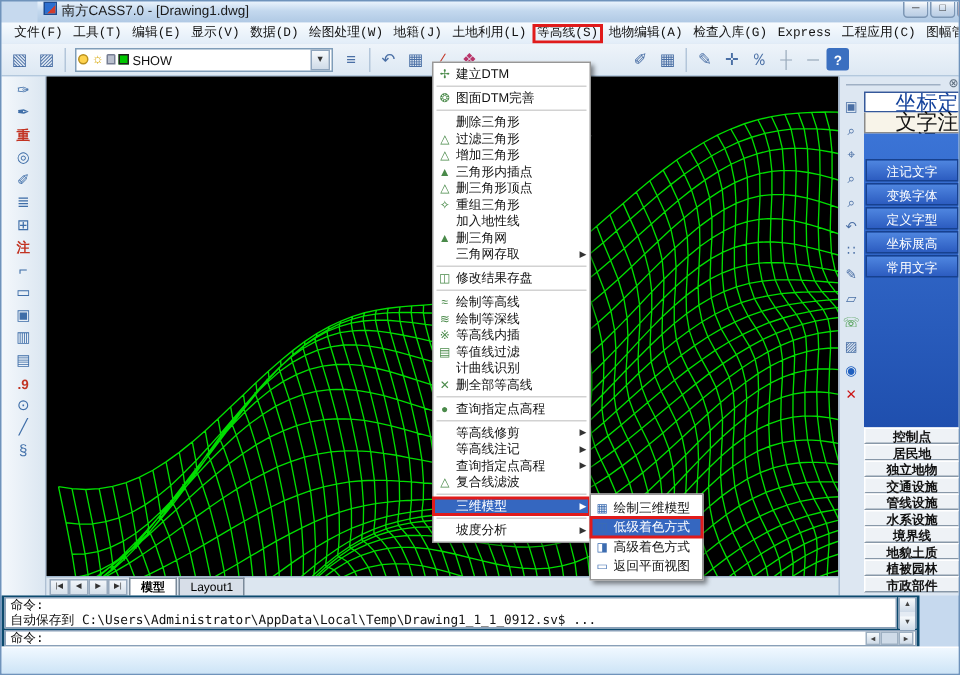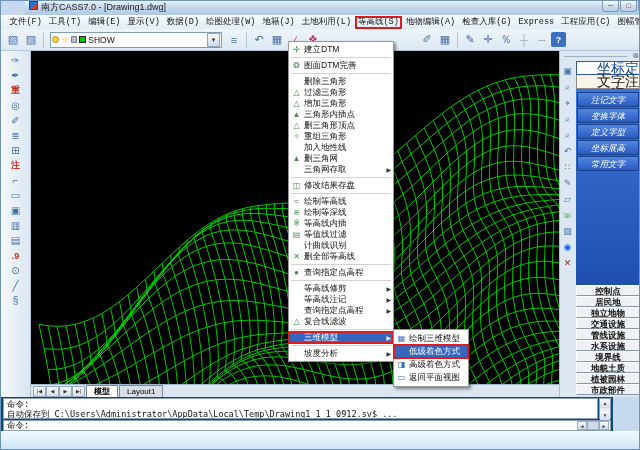--- a/index.html
+++ b/index.html
@@ -69,21 +69,21 @@
   .rp-header { height:10px; position:relative; }
   .rp-line { position:absolute; left:4px; right:14px; top:5px; border-top:1px solid #9fb0c4; }
   .rp-close { position:absolute; right:2px; top:0px; font-size:8px; color:#5a6b7d; line-height:10px; }
   .rp-body { flex:1; display:flex; }
   .rp-icons { width:15px; display:flex; flex-direction:column; align-items:center; padding-top:2px; }
   .rpi { height:16px; display:flex; align-items:center; justify-content:center; font-size:9px; color:#4a6fa5; width:13px; }
   .rpi.green { color:#2f8f2f; } .rpi.blue { color:#1f5fbf; } .rpi.red { color:#cc1111; font-weight:bold; }
   .rp-col { flex:1; display:flex; flex-direction:column; padding:0 1px; }
   .topbtn { height:14px; line-height:13px; text-align:center; font-size:14px; border:1px solid #35589a; background:#fff; color:#13419b;padding-left:20px; }
   .topbtn.second { background:#f8f4e9; color:#111; border:1px solid #8a8a8a; border-top:none; }
-  .bluearea { flex:1; background:linear-gradient(#3b74d6,#1f4fae); padding:2px 1px;font-style:italic; }
+  .bluearea { flex:1; background:linear-gradient(#3b74d6,#1f4fae); padding:16px 1px; }
   .bluebtn { height:15px; line-height:15px; margin:1px 0; text-align:center; font-size:8.5px; color:#fff;
     background:linear-gradient(#4f86e0,#2c5cc0); border:1px solid #17складka; border:1px solid #17418f; }
   .grayarea { height:112px;font-weight:bold; }
   .graybtn { height:11px; line-height:10px; text-align:center; font-size:8.5px; color:#111;
     background:#eef2f6; border:1px solid; border-color:#fff #8898a8 #8898a8 #fff; }
 
   
   .cmdwin { position:absolute; left:0; top:396px; width:612px; height:34px; background:#0c4a6e; }
   .cmdtext { position:absolute; left:2px; top:1px; right:15px; height:21px; background:#fff;
     border:1px solid #8aa0b8; font-family:"DejaVu Sans Mono","Liberation Mono",monospace; font-size:8.5px;

